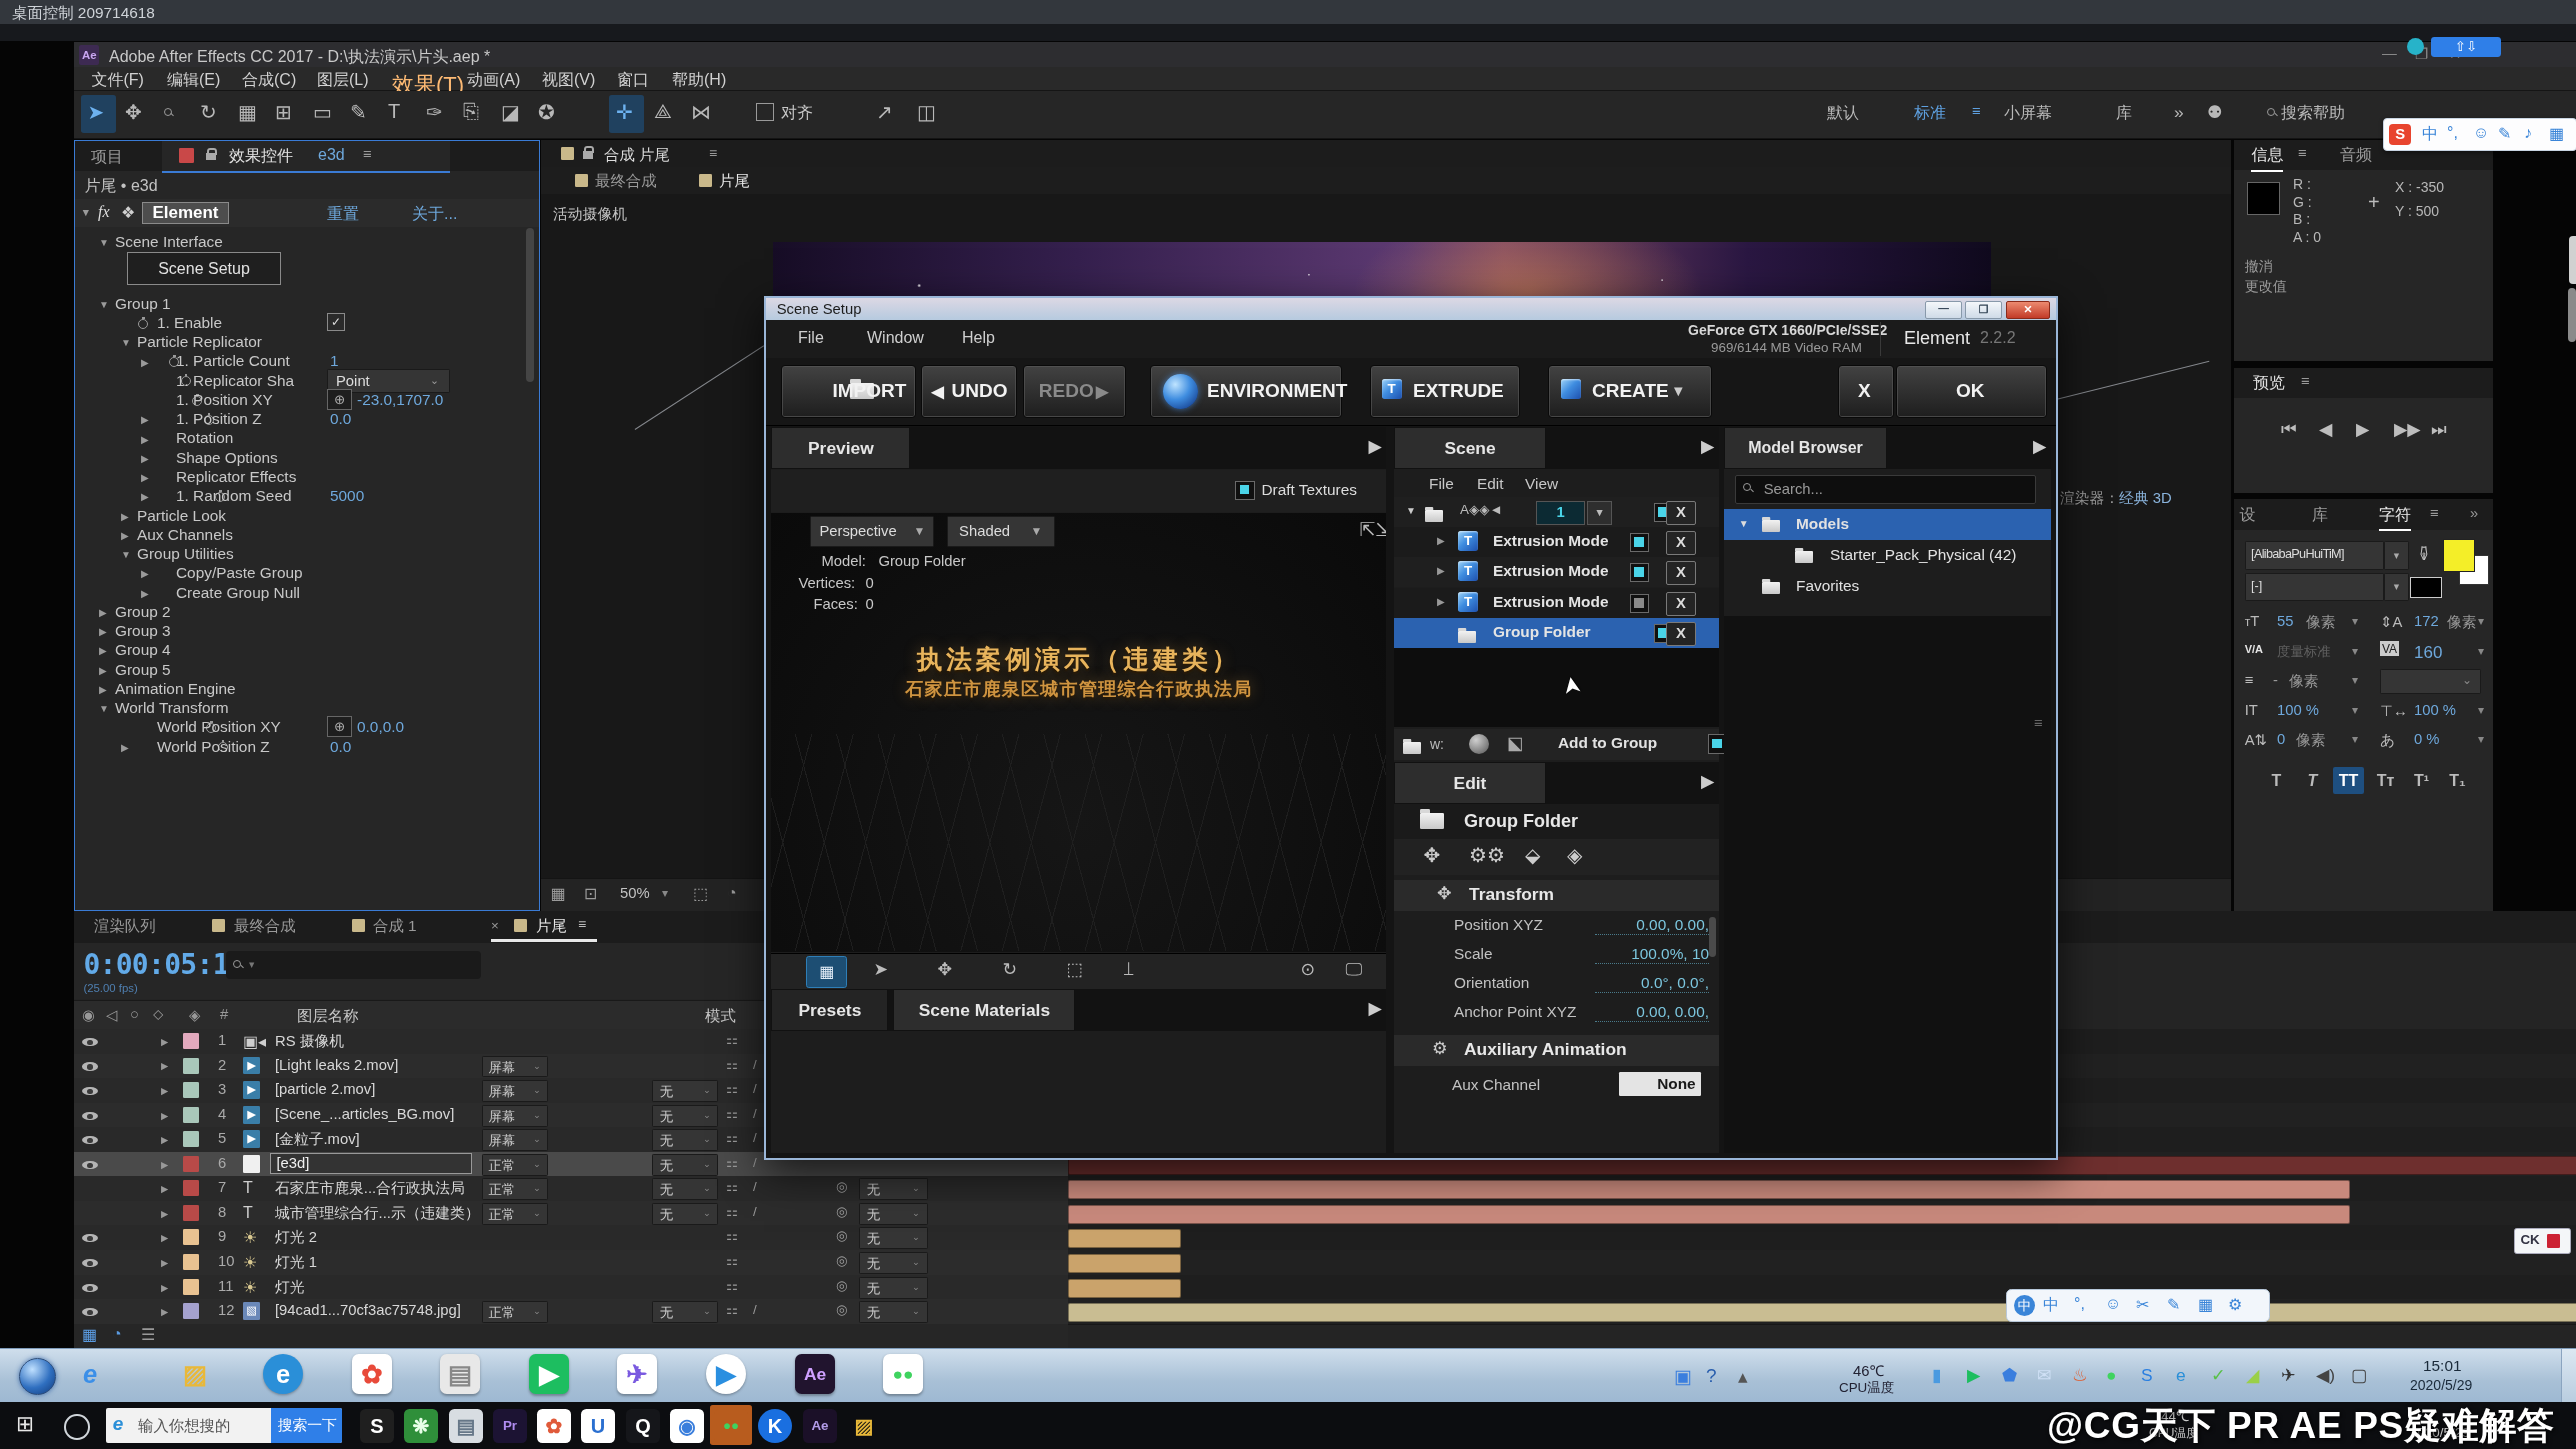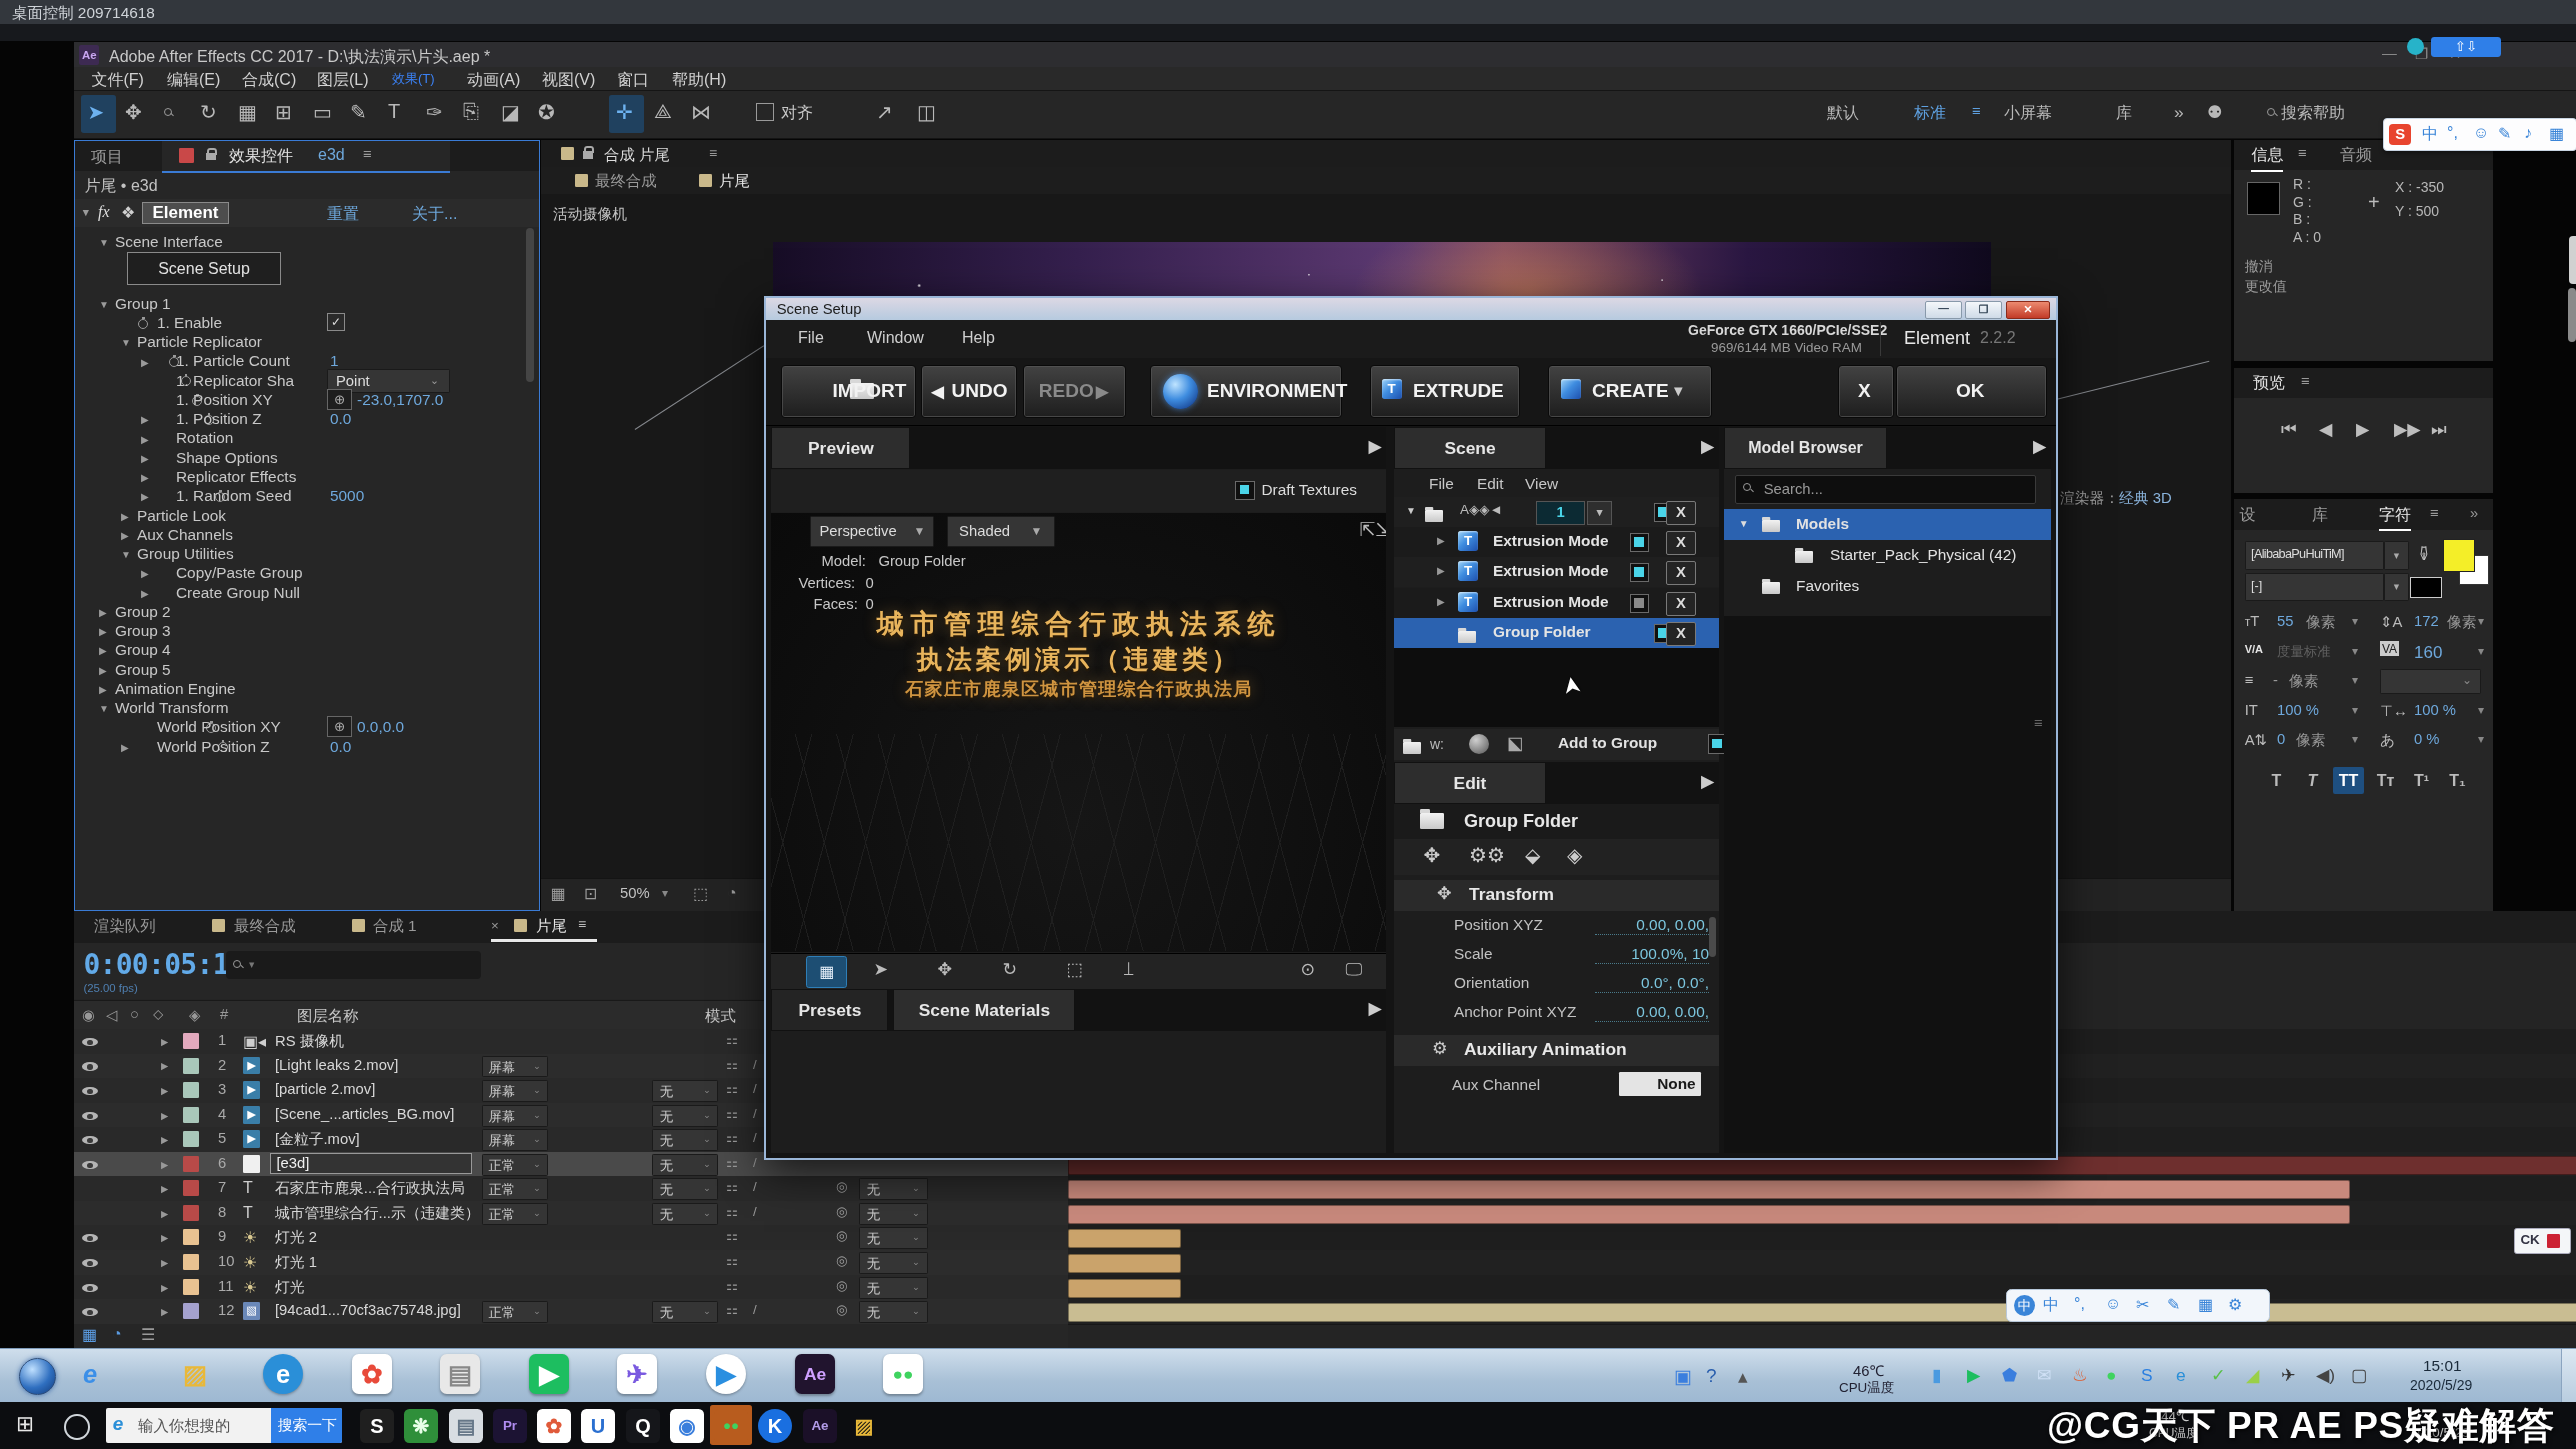--- a/index.html
+++ b/index.html
@@ -67,21 +67,21 @@
   <div class="a" style="left:2407px;top:34px;width:101px;height:27px;z-index:76;">
     <span class="a" style="left:0;top:4px;width:17.4px;height:17.4px;border-radius:50%;background:#27b3c9;"></span>
     <span class="a" style="left:24px;top:2.7px;width:70px;height:20px;background:#2f7fe8;border-radius:3.4px;color:#fff;text-align:center;font-size:13.4px;line-height:20px;">⇧⇩</span>
   </div>
 
   <div class="a" id="ae-menubar" style="left:74px;top:67px;width:2502px;height:23px;background:#292929;border-bottom:0.7px solid #151515;">
       <span class="a txt" style="left: 17.4px; top: 2.7px; font-size: 16px; color: rgb(210, 210, 210);">文件(F)</span>
       <span class="a txt" style="left: 93px; top: 2.7px; font-size: 16px; color: rgb(210, 210, 210);">编辑(E)</span>
       <span class="a txt" style="left: 168px; top: 2.7px; font-size: 16px; color: rgb(210, 210, 210);">合成(C)</span>
       <span class="a txt" style="left: 243px; top: 2.7px; font-size: 16px; color: rgb(210, 210, 210);">图层(L)</span>
-      <span class="a txt" style="left: 318px; top: 2.7px; font-size: 13px; color: #3b82f6;">效果(T)</span>
+      <span class="a txt" style="left: 318px; top: 2.7px; font-size: 22px; color: #fdba74;">效果(T)</span>
       <span class="a txt" style="left: 393px; top: 2.7px; font-size: 16px; color: rgb(210, 210, 210);">动画(A)</span>
       <span class="a txt" style="left: 468px; top: 2.7px; font-size: 16px; color: rgb(210, 210, 210);">视图(V)</span>
       <span class="a txt" style="left: 543px; top: 2.7px; font-size: 16px; color: rgb(210, 210, 210);">窗口</span>
       <span class="a txt" style="left: 598px; top: 2.7px; font-size: 16px; color: rgb(210, 210, 210);">帮助(H)</span>
     </div>
 
   <div class="a" id="ae-toolbar" style="left:74px;top:91px;width:2502px;height:47px;background:#262626;border-bottom:0.7px solid #141414;"><span class="a txt" style="left: 6.7px; top: 4px; width: 35px; height: 38px; background: rgb(32, 65, 95); border-radius: 2.7px;"></span><span class="a txt" style="left: 13.4px; top: 9.4px; font-size: 20px; color: rgb(109, 178, 240);">➤</span><span class="a txt" style="left: 51px; top: 9.4px; font-size: 20px; color: rgb(184, 184, 184);">✥</span><span class="mag a" style="left: 89px; top: 16px;"></span><span class="a txt" style="left: 126px; top: 9.4px; font-size: 20px; color: rgb(184, 184, 184);">↻</span><span class="a txt" style="left: 164px; top: 9.4px; font-size: 20px; color: rgb(184, 184, 184);">▦</span><span class="a txt" style="left: 201px; top: 9.4px; font-size: 20px; color: rgb(184, 184, 184);">⊞</span><span class="a txt" style="left: 239px; top: 9.4px; font-size: 20px; color: rgb(184, 184, 184);">▭</span><span class="a txt" style="left: 276px; top: 9.4px; font-size: 20px; color: rgb(184, 184, 184);">✎</span><span class="a txt" style="left: 314px; top: 9.4px; font-size: 20px; color: rgb(184, 184, 184);">T</span><span class="a txt" style="left: 352px; top: 9.4px; font-size: 20px; color: rgb(184, 184, 184);">✑</span><span class="a txt" style="left: 389px; top: 9.4px; font-size: 20px; color: rgb(184, 184, 184);">⎘</span><span class="a txt" style="left: 427px; top: 9.4px; font-size: 20px; color: rgb(184, 184, 184);">◪</span><span class="a txt" style="left: 464px; top: 9.4px; font-size: 20px; color: rgb(184, 184, 184);">✪</span><span class="a txt" style="left: 535px; top: 4px; width: 35px; height: 38px; background: rgb(32, 65, 95); border-radius: 2.7px;"></span><span class="a txt" style="left: 542px; top: 9.4px; font-size: 20px; color: rgb(109, 178, 240);">✛</span><span class="a txt" style="left: 580px; top: 9.4px; font-size: 20px; color: rgb(184, 184, 184);">⟁</span><span class="a txt" style="left: 617px; top: 9.4px; font-size: 20px; color: rgb(184, 184, 184);">⋈</span><span class="a txt" style="left: 682px; top: 12px; width: 16px; height: 16px; border: 1.3px solid rgb(154, 154, 154);"></span><span class="a txt" style="left: 707px; top: 12px; font-size: 16px; color: rgb(200, 200, 200);">对齐</span><span class="a txt" style="left: 802px; top: 9.4px; font-size: 20px; color: rgb(184, 184, 184);">↗</span><span class="a txt" style="left: 843px; top: 9.4px; font-size: 20px; color: rgb(184, 184, 184);">◫</span><span class="a txt" style="left: 1753px; top: 12px; font-size: 16px; color: rgb(184, 184, 184);">默认</span><span class="a txt" style="left: 1840px; top: 12px; font-size: 16px; color: rgb(94, 160, 224);">标准</span><span class="a txt" style="left: 1898px; top: 12px; font-size: 14.8px; color: rgb(94, 160, 224);">≡</span><span class="a txt" style="left: 1930px; top: 12px; font-size: 16px; color: rgb(184, 184, 184);">小屏幕</span><span class="a txt" style="left: 2042px; top: 12px; font-size: 16px; color: rgb(184, 184, 184);">库</span><span class="a txt" style="left: 2100px; top: 10.7px; font-size: 17.4px; color: rgb(184, 184, 184);">»</span><span class="a txt" style="left: 2133px; top: 10.7px; font-size: 17.4px; color: rgb(184, 184, 184);">⚉</span><span class="mag a" style="left: 2182px; top: 16px;"></span><span class="a txt" style="left: 2207px; top: 12px; font-size: 16px; color: rgb(184, 184, 184);">搜索帮助</span></div>
 
   <div class="a panel" id="ec" style="left:74px;top:140px;width:464px;height:769px;border:1.3px solid #3a7bd5;">
     <div class="a tabbar" style="left:0;top:0;width:100%;height:29.5px;">
@@ -510,21 +510,20 @@
           <span class="a txt" style="left:10.7px;top:6px;font-size:14.8px;color:#ddd;">Shaded</span>
           <span class="a txt" style="left:82px;top:7.4px;color:#aaa;font-size:12px;">▼</span>
         </div>
         <span class="a txt" style="left:588px;top:5.4px;color:#bbb;font-size:19px;">⇱⇲</span>
         <span class="a txt" style="left:50px;top:40px;font-size:14.8px;color:#c8c8c8;">Model:</span>
         <span class="a txt" style="left:107px;top:40px;font-size:14.8px;color:#c8c8c8;">Group Folder</span>
         <span class="a txt" style="left:27px;top:62px;font-size:14.8px;color:#c8c8c8;">Vertices:</span>
         <span class="a txt" style="left:94px;top:62px;font-size:14.8px;color:#c8c8c8;">0</span>
         <span class="a txt" style="left:42px;top:83px;font-size:14.8px;color:#c8c8c8;">Faces:</span>
         <span class="a txt" style="left:94px;top:83px;font-size:14.8px;color:#c8c8c8;">0</span>
-        <div class="a gold txt" style="left:0;top:93px;width:100%;text-align:center;font-size:27px;letter-spacing:6.7px;">城市管理综合行政执法系统</div>
         <div class="a gold txt" style="left:0;top:129px;width:100%;text-align:center;font-size:25.5px;letter-spacing:4px;">执法案例演示（违建类）</div>
         <div class="a gold txt" style="left:0;top:164px;width:100%;text-align:center;font-size:18px;letter-spacing:1.3px;color:#cf9440;">石家庄市鹿泉区城市管理综合行政执法局</div>
       </div>
       <div class="a" style="left:0;top:526px;width:100%;height:35px;background:#232323;border-top:0.7px solid #000;">
         <span class="a" style="left:35px;top:2px;width:39px;height:29.5px;background:#1d4e73;border:0.7px solid #2e7fb8;border-radius:2.7px;text-align:center;line-height:29.5px;color:#dfeaf5;font-size:16px;">▦</span>
         <span class="a txt" style="left:102px;top:5.4px;color:#bbb;font-size:17.4px;">➤</span>
         <span class="a txt" style="left:166px;top:5.4px;color:#bbb;font-size:17.4px;">✥</span>
         <span class="a txt" style="left:231px;top:5.4px;color:#bbb;font-size:17.4px;">↻</span>
         <span class="a txt" style="left:295px;top:5.4px;color:#bbb;font-size:17.4px;">⬚</span>
         <span class="a txt" style="left:352px;top:5.4px;color:#bbb;font-size:17.4px;">⟘</span>

